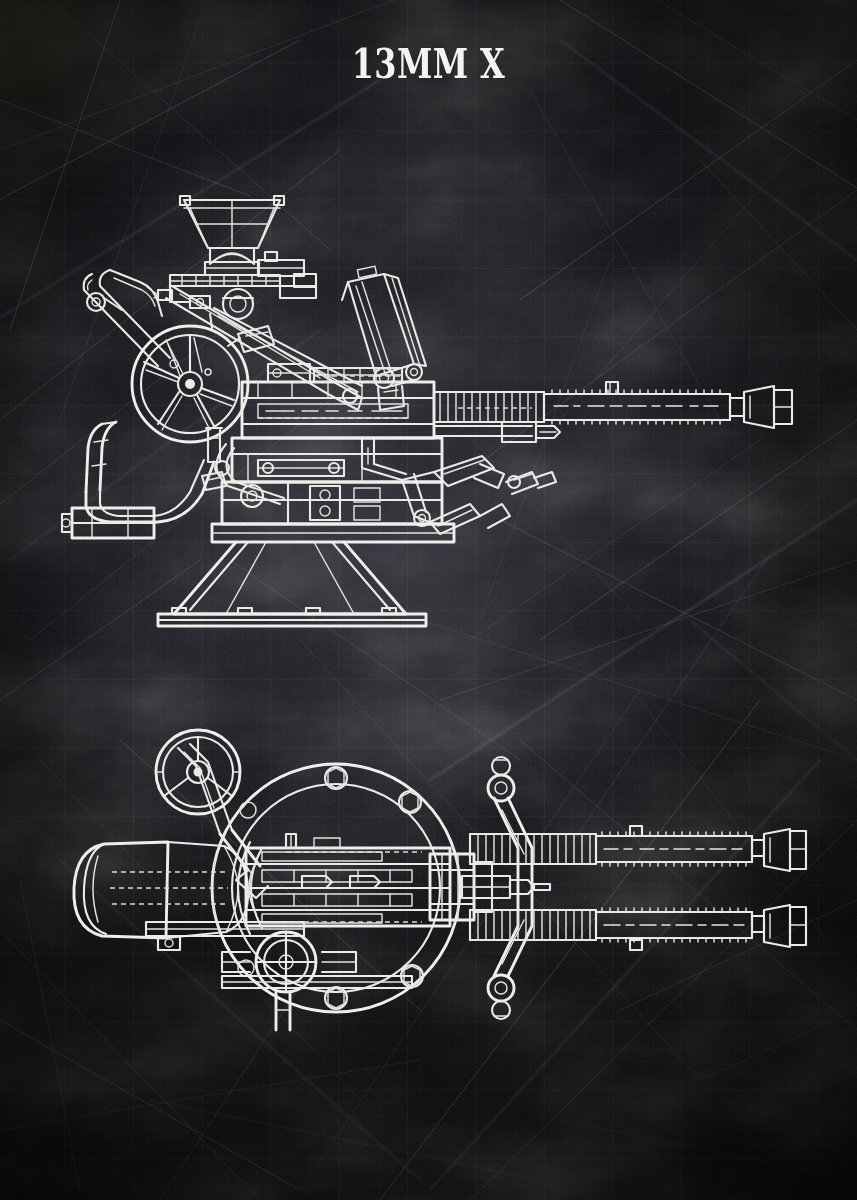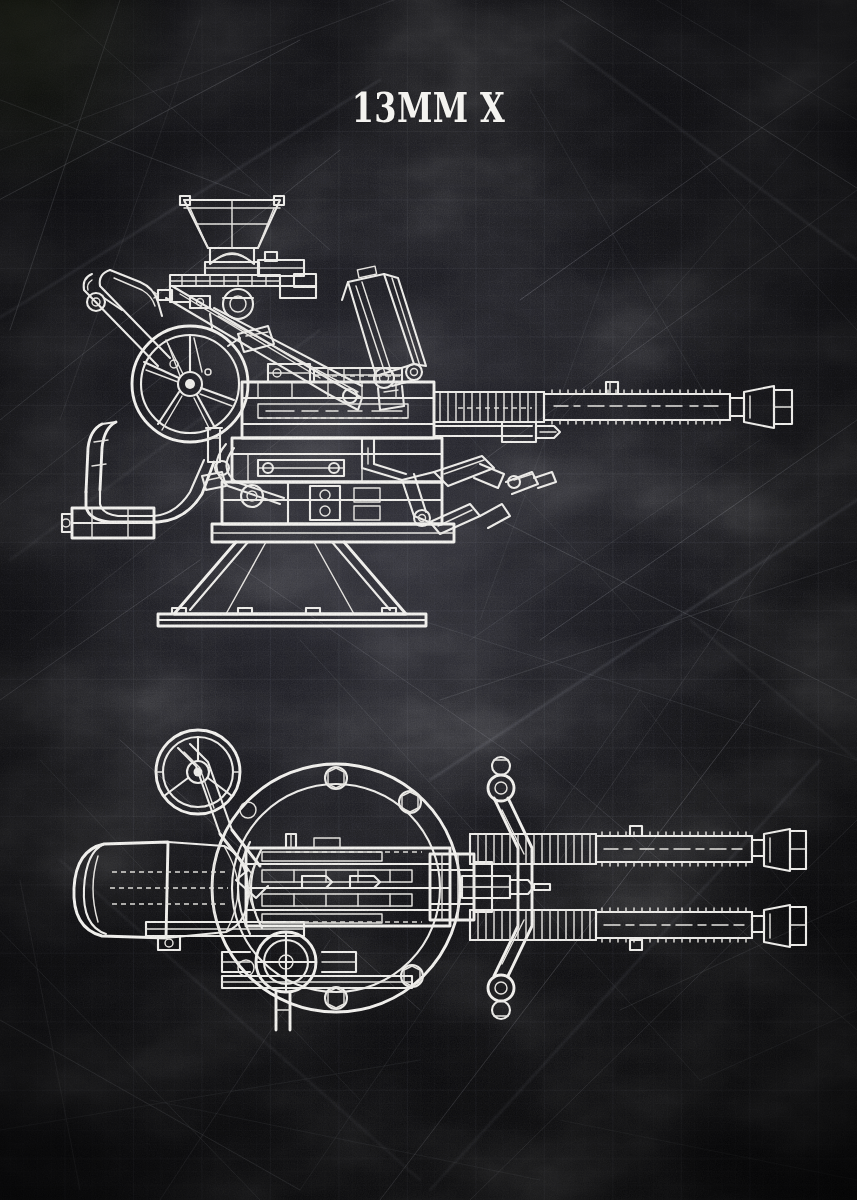--- a/index.html
+++ b/index.html
@@ -102,21 +102,20 @@
     opacity: 0.30;
   }
 
   
   .title-wrap {
     position: absolute;
     left: 0; right: 0;
     top: 44px;
     text-align: center;
     z-index: 8;
-    margin-top: 44px;
   }
   .title {
     display: inline-block;
     color: #f4f3f0;
     font-family: "DejaVu Serif", "Liberation Serif", serif;
     font-weight: 700;
     font-size: 41px;
     line-height: 1;
     letter-spacing: 0.5px;
     transform: scaleX(0.78);

